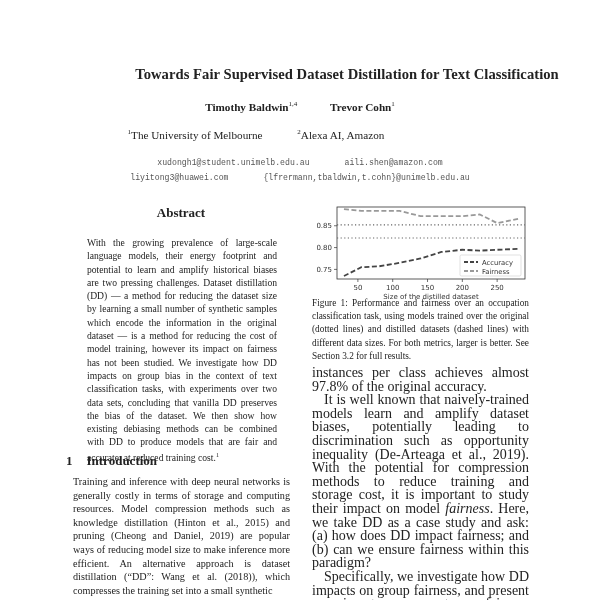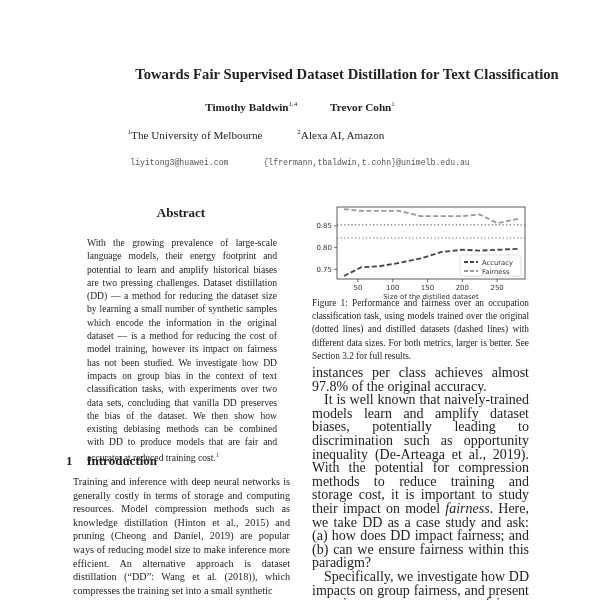--- a/index.html
+++ b/index.html
@@ -46,20 +46,24 @@
 </div>
 
 <div class="affil">
   <div>
     <span><sup>1</sup><i style="font-style:normal">The University of Melbourne</i></span>
     <span><sup>2</sup><i style="font-style:normal">Alexa AI, Amazon</i></span>
   </div>
 </div>
 
 <div class="emails">
+  <div>
+    <span>xudongh1@student.unimelb.edu.au</span>
+    <span>aili.shen@amazon.com</span>
+  </div>
   <div>
     <span>liyitong3@huawei.com</span>
     <span>{lfrermann,tbaldwin,t.cohn}@unimelb.edu.au</span>
   </div>
 </div>
 
 <div class="abs-head">Abstract</div>
 <div class="abs-text">
   <span>With the growing prevalence of large-scale language models, their energy footprint and potential to learn and amplify historical biases are two pressing challenges. Dataset distillation (DD) — a method for reducing the dataset size by learning a small number of synthetic samples which encode the information in the original dataset — is a method for reducing the cost of model training, however its impact on fairness has not been studied. We investigate how DD impacts on group bias in the context of text classification tasks, with experiments over two data sets, concluding that vanilla DD preserves the bias of the dataset. We then show how existing debiasing methods can be combined with DD to produce models that are fair and accurate, at reduced training cost.</span><sup style="font-size:6px">1</sup>
 </div>

